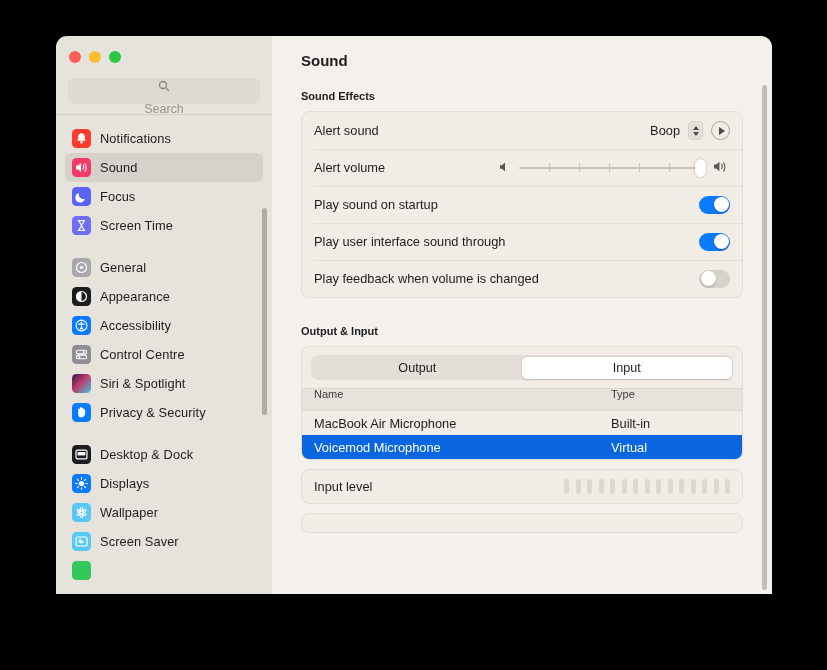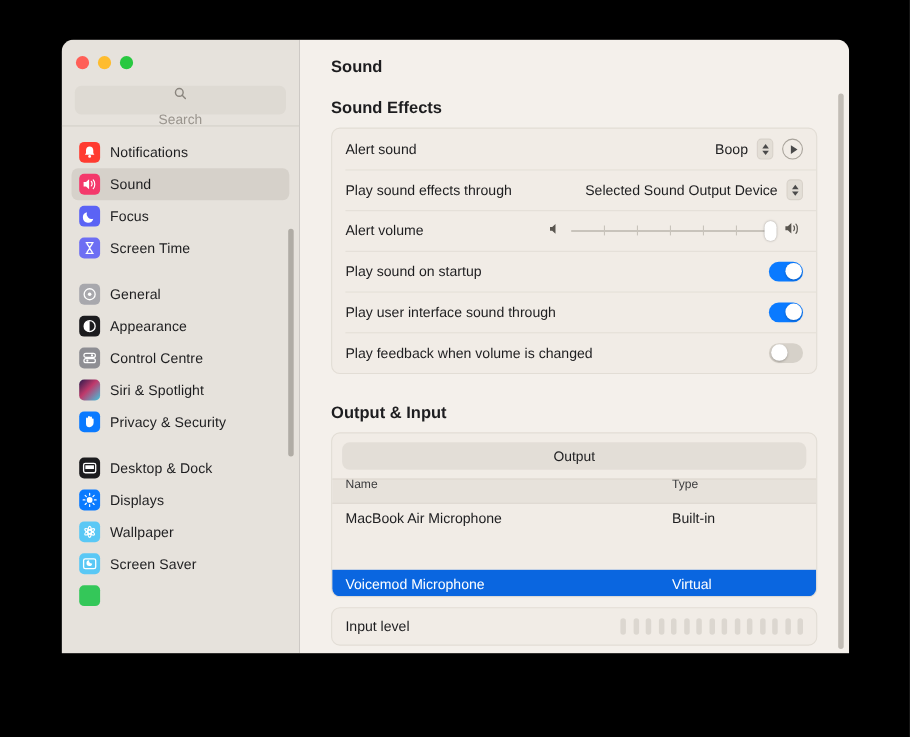--- a/index.html
+++ b/index.html
@@ -100,21 +100,21 @@
     position: relative;
     overflow: hidden;
   }
   #main-inner { padding: 16px 29px 0 29px; }
 
   .page-title {
     font-size: 15px; font-weight: bold; color: #1d1d1f;
     margin-bottom: 21px;
   }
   .section-head {
-    font-size: 15px; font-weight: bold; color: #1d1d1f;
+    font-size: 11px; font-weight: bold; color: #1d1d1f;
     margin-bottom: 9px;
   }
   .card {
     background: #f1ece6;
     border: 1px solid #e2ddd5;
     border-radius: 8px;
     overflow: hidden;
   }
   .row {
     height: 37px;
@@ -230,21 +230,21 @@
   .tbl-head span { font-size: 11px; color: #3c3c3e; }
   .tbl-row {
     display: flex;
     height: 24px;
     align-items: center;
     padding: 0 0 0 12px;
     font-size: 12.8px;
     color: #1d1d1f;
     justify-content: center;
   }
-  .tbl-row.selected { background: #0a66e0; color: #fff; margin-top: 36px; }
+  .tbl-row.selected { background: #0a66e0; color: #fff; }
   .col-name { width: 297px; flex: 0 0 297px; }
   .col-type { flex: 1; }
 
   
   .level-card { margin-top: 9px; }
   .meter { display: flex; gap: 6.5px; }
   .seg-pill {
     width: 5px; height: 15px;
     border-radius: 2.5px;
     background: #dcd7d0;
@@ -348,20 +348,30 @@
       <div class="nav-item">
         <span class="icn" style="background:#1c1c1e;">
           <svg width="19" height="19" viewBox="0 0 19 19">
               <circle cx="9.5" cy="9.5" r="5" fill="none" stroke="#fff" stroke-width="1.2"></circle>
               <path d="M9.5 4.5a5 5 0 0 0 0 10z" fill="#fff"></path>
             </svg>
         </span>
         <span class="nav-label">Appearance</span>
       </div>
 
+      <div class="nav-item">
+        <span class="icn" style="background:#0a7aff;">
+          <svg width="19" height="19" viewBox="0 0 19 19">
+              <circle cx="9.5" cy="9.5" r="5.4" fill="none" stroke="#fff" stroke-width="1.1"></circle>
+              <circle cx="9.5" cy="6.4" r="1" fill="#fff"></circle>
+              <path d="M6.6 8.1h5.8M9.5 8.1v3M9.5 11.1l-1.5 2.2M9.5 11.1l1.5 2.2" stroke="#fff" stroke-width="1.1" fill="none" stroke-linecap="round"></path>
+            </svg>
+        </span>
+        <span class="nav-label">Accessibility</span>
+      </div>
 
       <div class="nav-item">
         <span class="icn" style="background:#8e8e93;">
           <svg width="19" height="19" viewBox="0 0 19 19">
               <rect x="4.3" y="5.3" width="10.4" height="3.6" rx="1.8" fill="none" stroke="#fff" stroke-width="1.1"></rect>
               <circle cx="11.6" cy="7.1" r="1" fill="#fff"></circle>
               <rect x="4.3" y="10.1" width="10.4" height="3.6" rx="1.8" fill="none" stroke="#fff" stroke-width="1.1"></rect>
               <circle cx="7.4" cy="11.9" r="1" fill="#fff"></circle>
             </svg>
         </span>
@@ -456,30 +466,20 @@
             <span class="stepper">
               <span class="ch up"></span>
               <span class="ch dn"></span>
             </span>
             <span class="playbtn">
               <span class="tri"></span>
             </span>
           </span>
         </div>
 
-        <div class="row">
-          <span class="row-label">Play sound effects through</span>
-          <span class="row-right">
-            <span class="row-value">Selected Sound Output Device</span>
-            <span class="stepper">
-              <span class="ch up"></span>
-              <span class="ch dn"></span>
-            </span>
-          </span>
-        </div>
 
         <div class="row">
           <span class="row-label">Alert volume</span>
           <span class="row-right slider-wrap">
             <span>
               <svg width="11" height="12" viewBox="0 0 11 12">
                   <path d="M1 4.3h2L6 1.6v8.8L3 7.7H1z" fill="#5a5650"></path>
                 </svg>
             </span>
             <span class="slider">
@@ -522,20 +522,21 @@
         </div>
 
       </div>
 
       <div class="section-head" style="margin-top:27px;">Output &amp; Input</div>
 
       <div class="card">
         <div class="seg-card">
           <div class="segmented">
             <div class="seg">Output</div>
+            <div class="seg active">Input</div>
           </div>
         </div>
 
         <div class="tbl-head">
           <span class="col-name">Name</span>
           <span class="col-type">Type</span>
         </div>
 
         <div class="tbl-row">
           <span class="col-name">MacBook Air Microphone</span>

